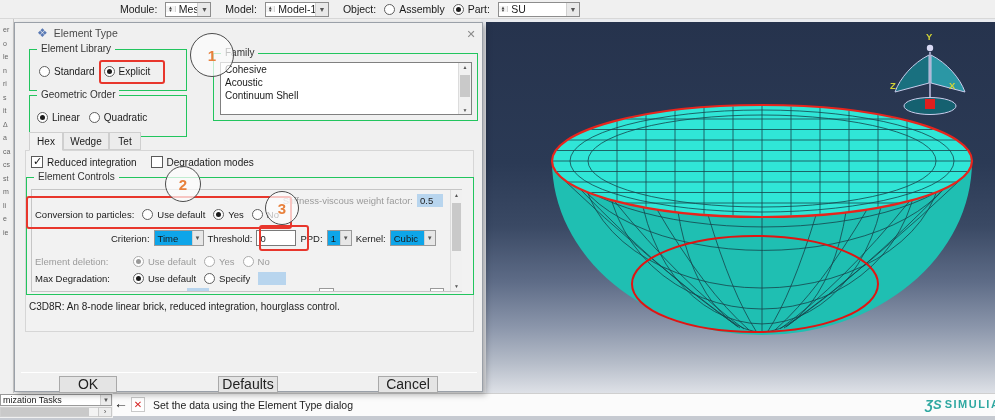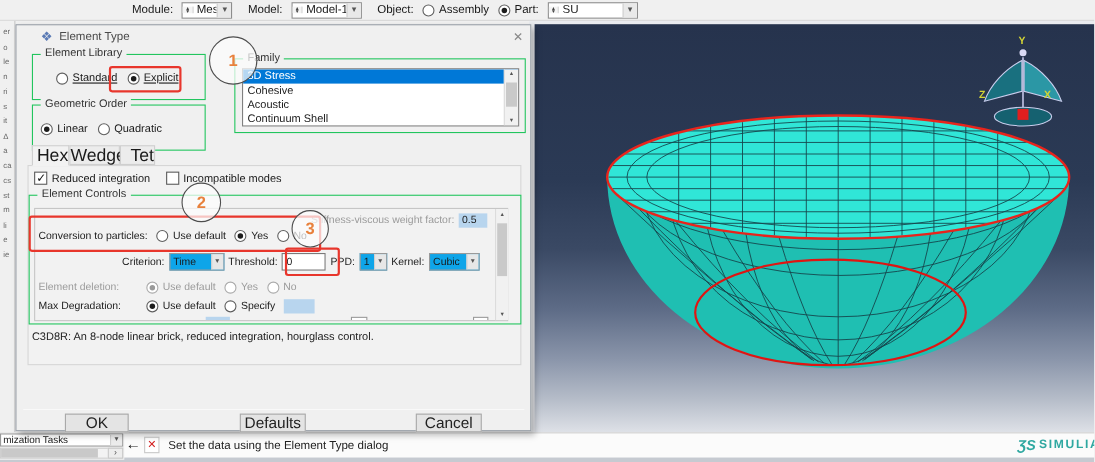--- a/index.html
+++ b/index.html
@@ -60,21 +60,21 @@
 
   
   #family-list { position:absolute; left:6px; top:8px; width:252px; height:53px; background:#fff; border:1px solid #808080; overflow:hidden; }
   .list-row { height:13px; line-height:13px; padding-left:4px; font-size:10px; white-space:nowrap; }
   .list-row.sel { background:#0078d7; color:#fff; }
   .sb { position:absolute; background:#f1f1f1; border-left:1px solid #dcdcdc; }
   .sb .sb-arr { position:absolute; left:0; width:100%; text-align:center; font-size:5px; color:#555; }
   .sb .sb-thumb { position:absolute; left:1px; background:#c9c9c9; }
 
   
-  .tab { position:absolute; top:109px; height:18px; line-height:17px; text-align:right; font-size:16px; border:1px solid #cfcfcf; background:#ececec; }
+  .tab { position:absolute; top:109px; height:18px; line-height:17px; text-align:center; font-size:10px; border:1px solid #cfcfcf; background:#ececec; }
   .tab.active { background:#f2f2f2; border-bottom:1px solid #f2f2f2; z-index:2; height:19px; }
   #tab-pane { left:10px; top:127px; width:449px; height:182px; border:1px solid #d6d6d6; background:#f2f2f2; }
 
   .cb { width:12px; height:12px; min-width:12px; border:1px solid #5a5a5a; background:#fff; position:relative; display:inline-block; }
   .cb.checked::after { content:"\2713"; position:absolute; top:-2px; left:1px; font-size:11px; font-weight:bold; color:#111; }
   .cbrow { display:inline-flex; align-items:center; gap:4px; white-space:nowrap; }
 
   
   #ec-region { left:16px; top:166px; width:431px; height:103px; border:1px solid #c6c6c6; background:#f2f2f2; overflow:hidden; }
   .ecrow { position:absolute; display:flex; align-items:center; white-space:nowrap; font-size:9.5px; }
@@ -227,21 +227,21 @@
 
   <div id="dialog" class="abs">
     <div id="dlg-title" class="abs">
       <span id="dlg-icon">❖</span>
       <span class="ttl">Element Type</span>
     </div>
     <div id="dlg-close" class="abs">✕</div>
 
     <div class="group" style="left:14px; top:26px; width:158px; height:42px;">
       <span class="legend">Element Library</span>
-      <div style="position:absolute; left:21px; top:16px; display:flex; gap:9px; align-items:flex-start;text-decoration:underline;">
+      <div style="position:absolute; left:9px; top:16px; display:flex; gap:9px; align-items:flex-start;">
         <span class="radio">
           <span class="rb"></span>
           <span>Standard</span>
         </span>
         <span class="radio">
           <span class="rb sel"></span>
           <span>Explicit</span>
         </span>
       </div>
     </div>
@@ -256,21 +256,20 @@
         <span class="radio">
           <span class="rb"></span>
           <span>Quadratic</span>
         </span>
       </div>
     </div>
 
     <div class="group" style="left:198px; top:30px; width:265px; height:68px;">
       <span class="legend">Family</span>
       <div id="family-list">
-        <div class="list-row sel">3D Stress</div>
         <div class="list-row">Cohesive</div>
         <div class="list-row">Acoustic</div>
         <div class="list-row">Continuum Shell</div>
         <div class="sb" style="right:0; top:0; width:13px; height:51px;">
           <span class="sb-arr" style="top:1px;">▲</span>
           <span class="sb-thumb" style="top:12px; width:10px; height:22px;"></span>
           <span class="sb-arr" style="bottom:1px;">▼</span>
         </div>
       </div>
     </div>
@@ -280,21 +279,21 @@
     <div class="tab" style="left:94px; width:32px;">Tet</div>
     <div id="tab-pane" class="abs"></div>
 
     <div class="abs" style="left:16px; top:133px; display:flex; gap:14px; z-index:3;">
       <span class="cbrow">
         <span class="cb checked"></span>
         <span>Reduced integration</span>
       </span>
       <span class="cbrow">
         <span class="cb"></span>
-        <span>Incompatible modes</span>
+        <span>Degradation modes</span>
       </span>
     </div>
 
     <div class="group" style="left:11px; top:154px; width:448px; height:118px; z-index:3; background:#f2f2f2;">
       <span class="legend" style="background:#f2f2f2;">Element Controls</span>
     </div>
 
     <div id="ec-region" class="abs" style="z-index:4;">
 
       <div class="ecrow" style="right:18px; top:4px; gap:4px;">

